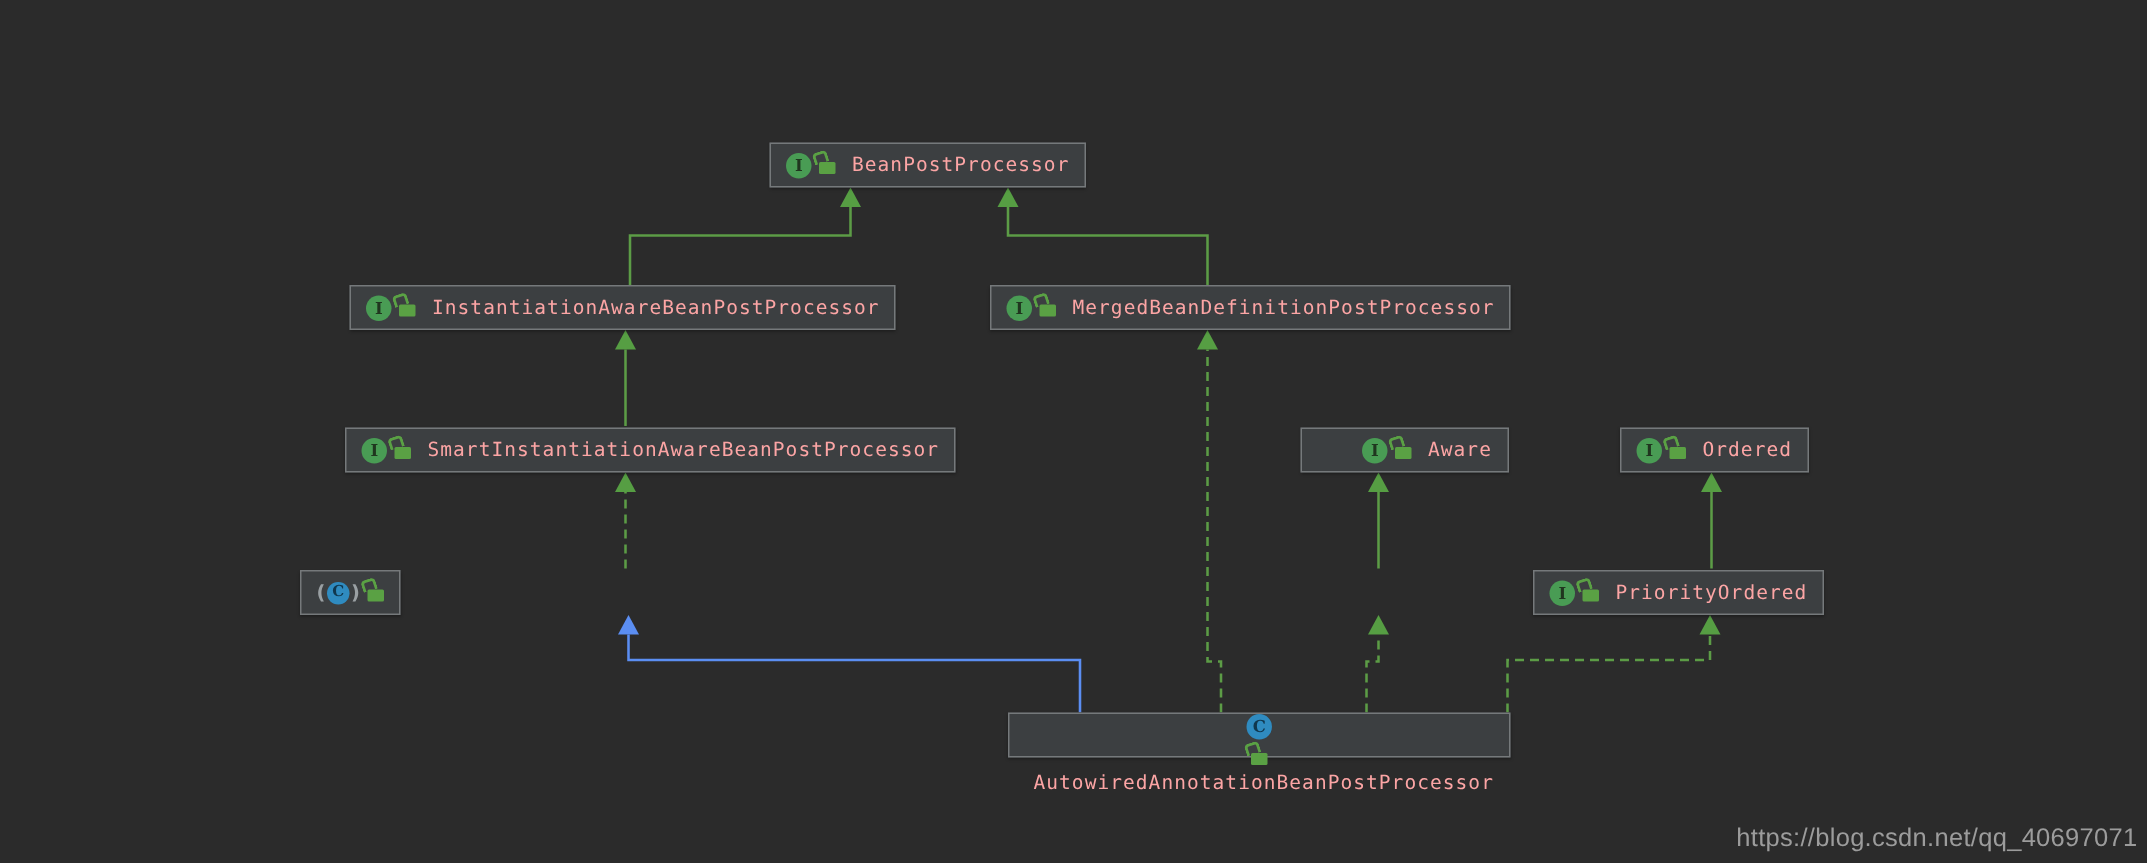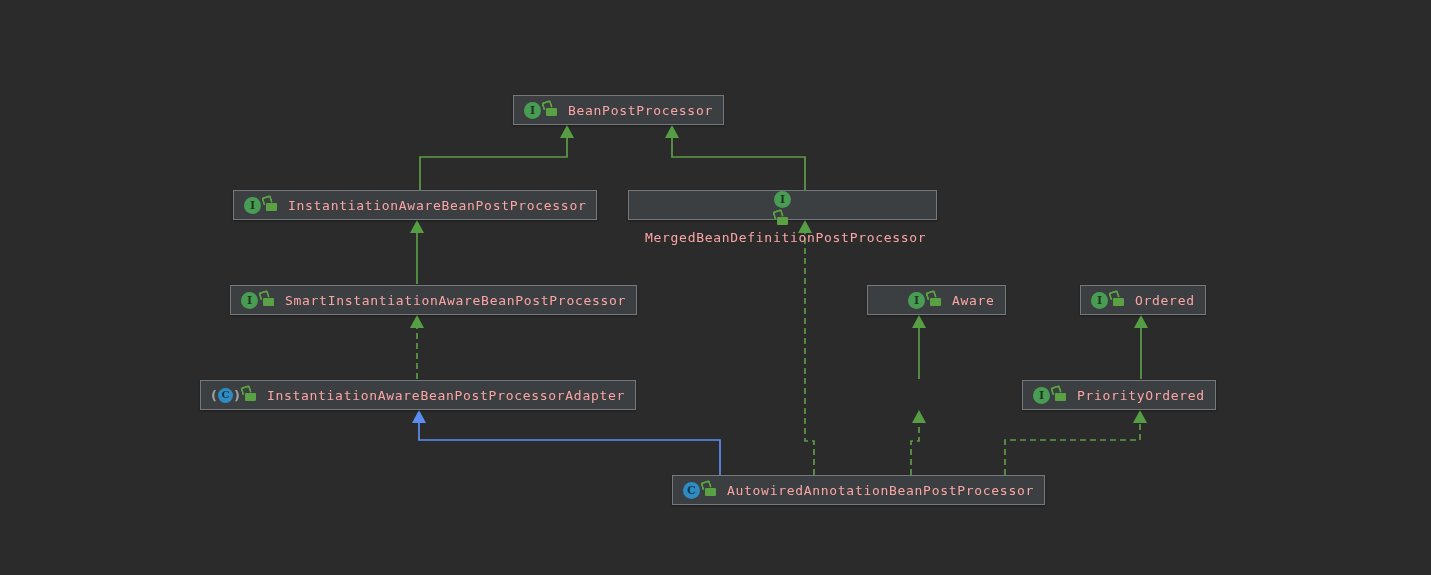--- a/index.html
+++ b/index.html
@@ -81,21 +81,21 @@
     <span class="lock"></span>
     <span class="label">BeanPostProcessor</span>
   </div>
 
   <div class="node" style="left:233px;top:190px;">
     <span class="icon iface"></span>
     <span class="lock"></span>
     <span class="label">InstantiationAwareBeanPostProcessor</span>
   </div>
 
-  <div class="node" style="left:628px;top:190px;flex-direction:column;">
+  <div class="node" style="left:660px;top:190px;">
     <span class="icon iface"></span>
     <span class="lock"></span>
     <span class="label">MergedBeanDefinitionPostProcessor</span>
   </div>
 
   <div class="node" style="left:210px;top:285px;margin-left:20px;">
     <span class="icon iface"></span>
     <span class="lock"></span>
     <span class="label">SmartInstantiationAwareBeanPostProcessor</span>
   </div>
@@ -112,29 +112,29 @@
     <span class="label">Ordered</span>
   </div>
 
   <div class="node" style="left:200px;top:380px;">
     <span class="abs">
       <span class="paren">(</span>
         <span class="icon cls"></span>
         <span class="paren">)</span>
     </span>
     <span class="lock"></span>
-    <span class="label">InstantiationAwareBeanPostProcessorAdapter</span>
   </div>
 
 
   <div class="node" style="left:1000px;top:380px;margin-left:22px;">
     <span class="icon iface"></span>
     <span class="lock"></span>
     <span class="label">PriorityOrdered</span>
   </div>
 
-  <div class="node" style="left:672px;top:475px;">
+  <div class="node" style="left:672px;top:475px;flex-direction:column;">
     <span class="icon cls"></span>
     <span class="lock"></span>
     <span class="label">AutowiredAnnotationBeanPostProcessor</span>
   </div>
 
+  <div class="watermark">https://blog.csdn.net/qq_40697071</div>
 </div>
 
 </body></html>

